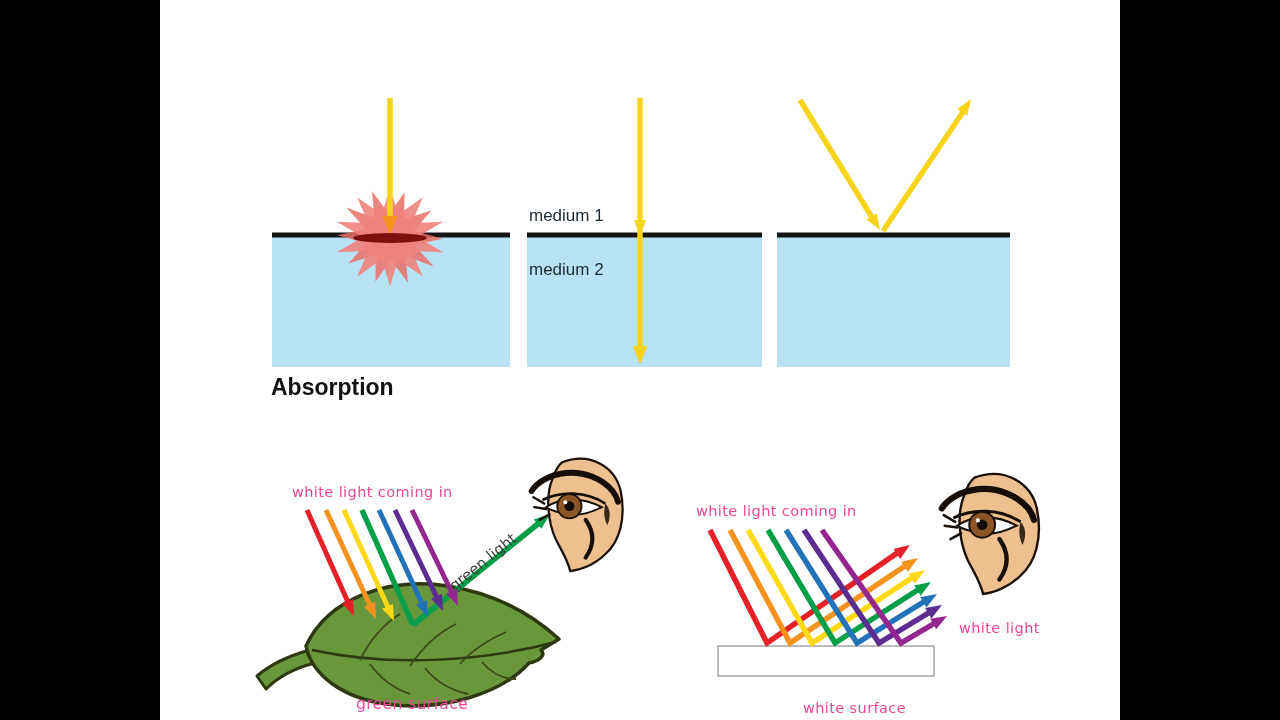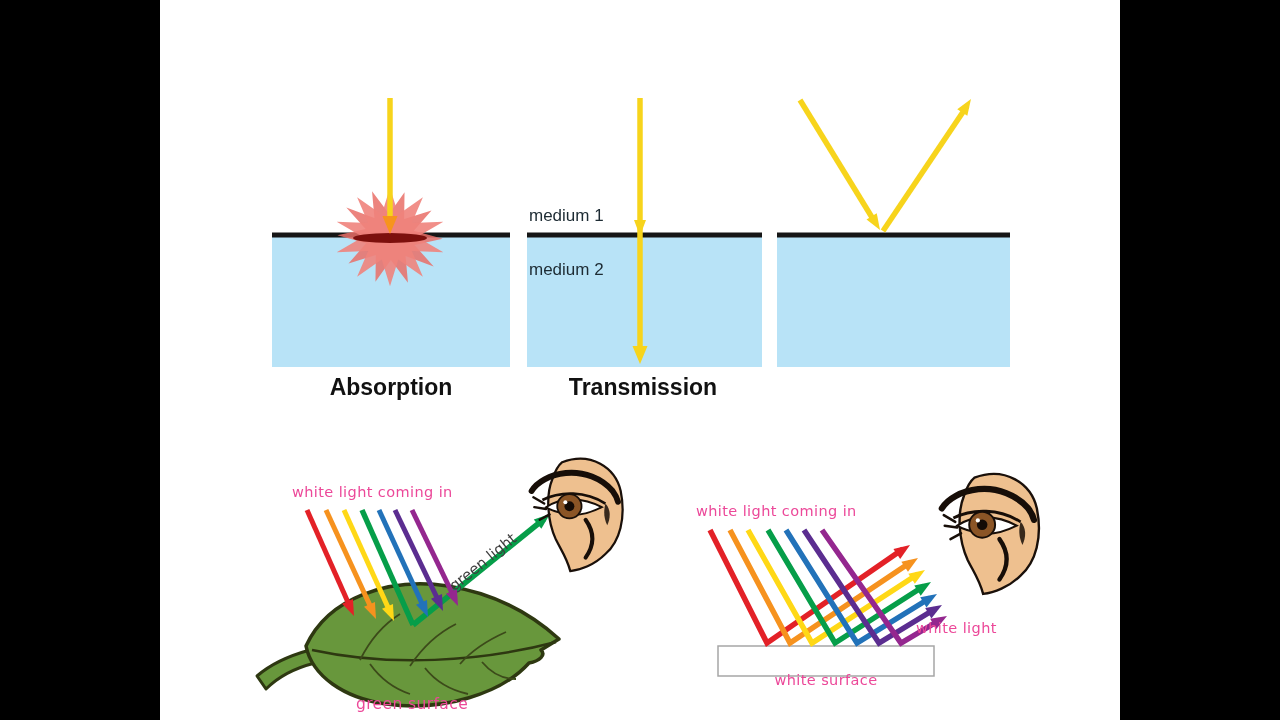--- a/index.html
+++ b/index.html
@@ -2,21 +2,21 @@
 <html><head>
 <meta charset="utf-8">
 <style>
   html,body{margin:0;padding:0;background:#000;}
   body{width:1280px;height:720px;position:relative;overflow:hidden;}
   .stage{position:absolute;left:160px;top:0;width:960px;height:720px;background:#ffffff;overflow:hidden;}
   .abs{position:absolute;}
   .title{left:0;right:0;top:16px;text-align:center;
          font-family:"Liberation Sans",sans-serif;font-size:33px;font-weight:400;
          color:#111;letter-spacing:0.2px;}
-  .caption{top:374px;width:240px;text-align:center;
+  .caption{top:374px;width:240px;text-align:left;
            font-family:"Liberation Sans",sans-serif;font-size:23px;font-weight:700;color:#111;}
   .medium-label{font-family:"Liberation Sans",sans-serif;font-size:17px;color:#1d2b33;}
   .diagram-label{font-family:"DejaVu Sans",sans-serif;font-size:14.5px;color:#ec4899;letter-spacing:0.4px;}
   .diagram-label.center{text-align:center;}
   svg text{font-family:"DejaVu Sans",sans-serif;}
   svg{display:block;}
 </style>
 </head>
 <body>
 
@@ -164,24 +164,23 @@
 
       <use href="#eye" transform="translate(778,470) scale(0.96)"></use>
     </g>
   </svg>
 
 
   <div class="abs medium-label" style="left:369px;top:206px;">medium 1</div>
   <div class="abs medium-label" style="left:369px;top:260px;">medium 2</div>
 
   <div class="abs caption" style="left:111px;">Absorption</div>
-  <div class="abs caption" style="left:363px;">Transmission</div>
 
   <div class="abs diagram-label" style="left:132px;top:484px;">white light coming in</div>
   <div class="abs diagram-label center" style="left:172px;top:695px;width:160px;font-size:15.5px;">green surface</div>
 
   <div class="abs diagram-label" style="left:536px;top:503px;">white light coming in</div>
-  <div class="abs diagram-label" style="left:756px;top:620px;">white light</div>
-  <div class="abs diagram-label center" style="left:586px;top:672px;width:160px;">white surface</div>
+  <div class="abs diagram-label" style="left:799px;top:620px;">white light</div>
+  <div class="abs diagram-label center" style="left:586px;top:700px;width:160px;text-align:right;">white surface</div>
 </div>
 
 <div class="abs" style="left:0;top:0;width:160px;height:720px;background:#000;"></div>
 <div class="abs" style="left:1120px;top:0;width:160px;height:720px;background:#000;"></div>
 
 </body></html>

